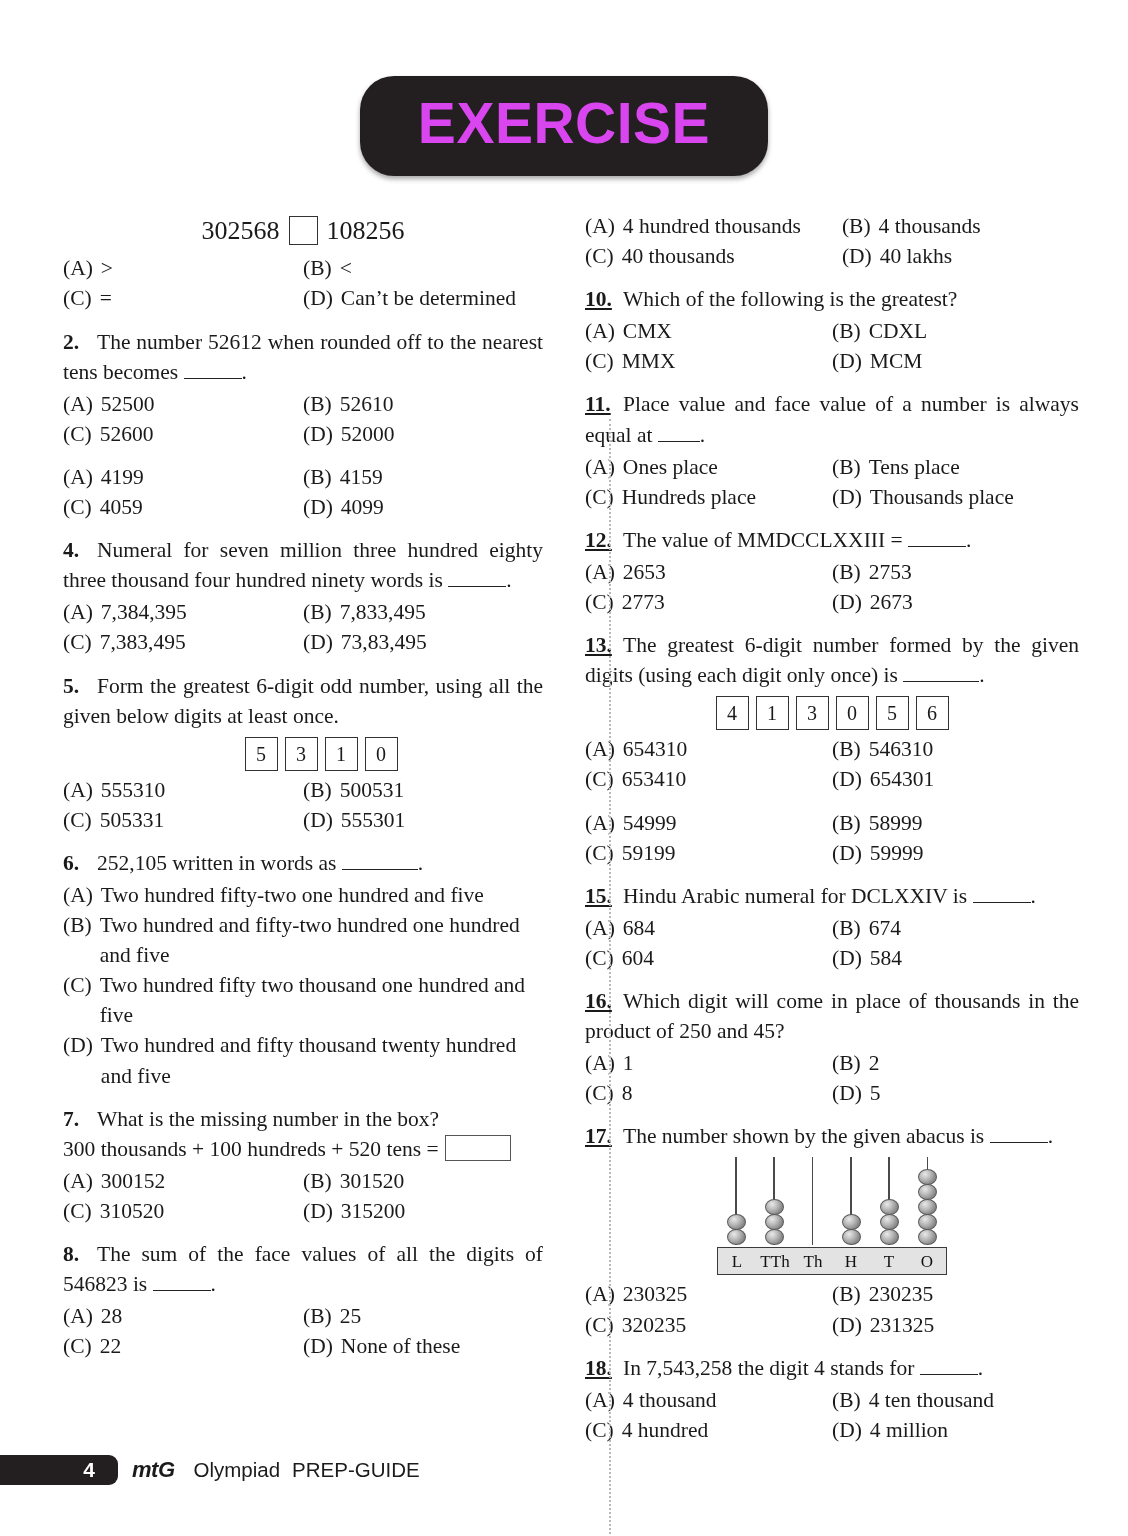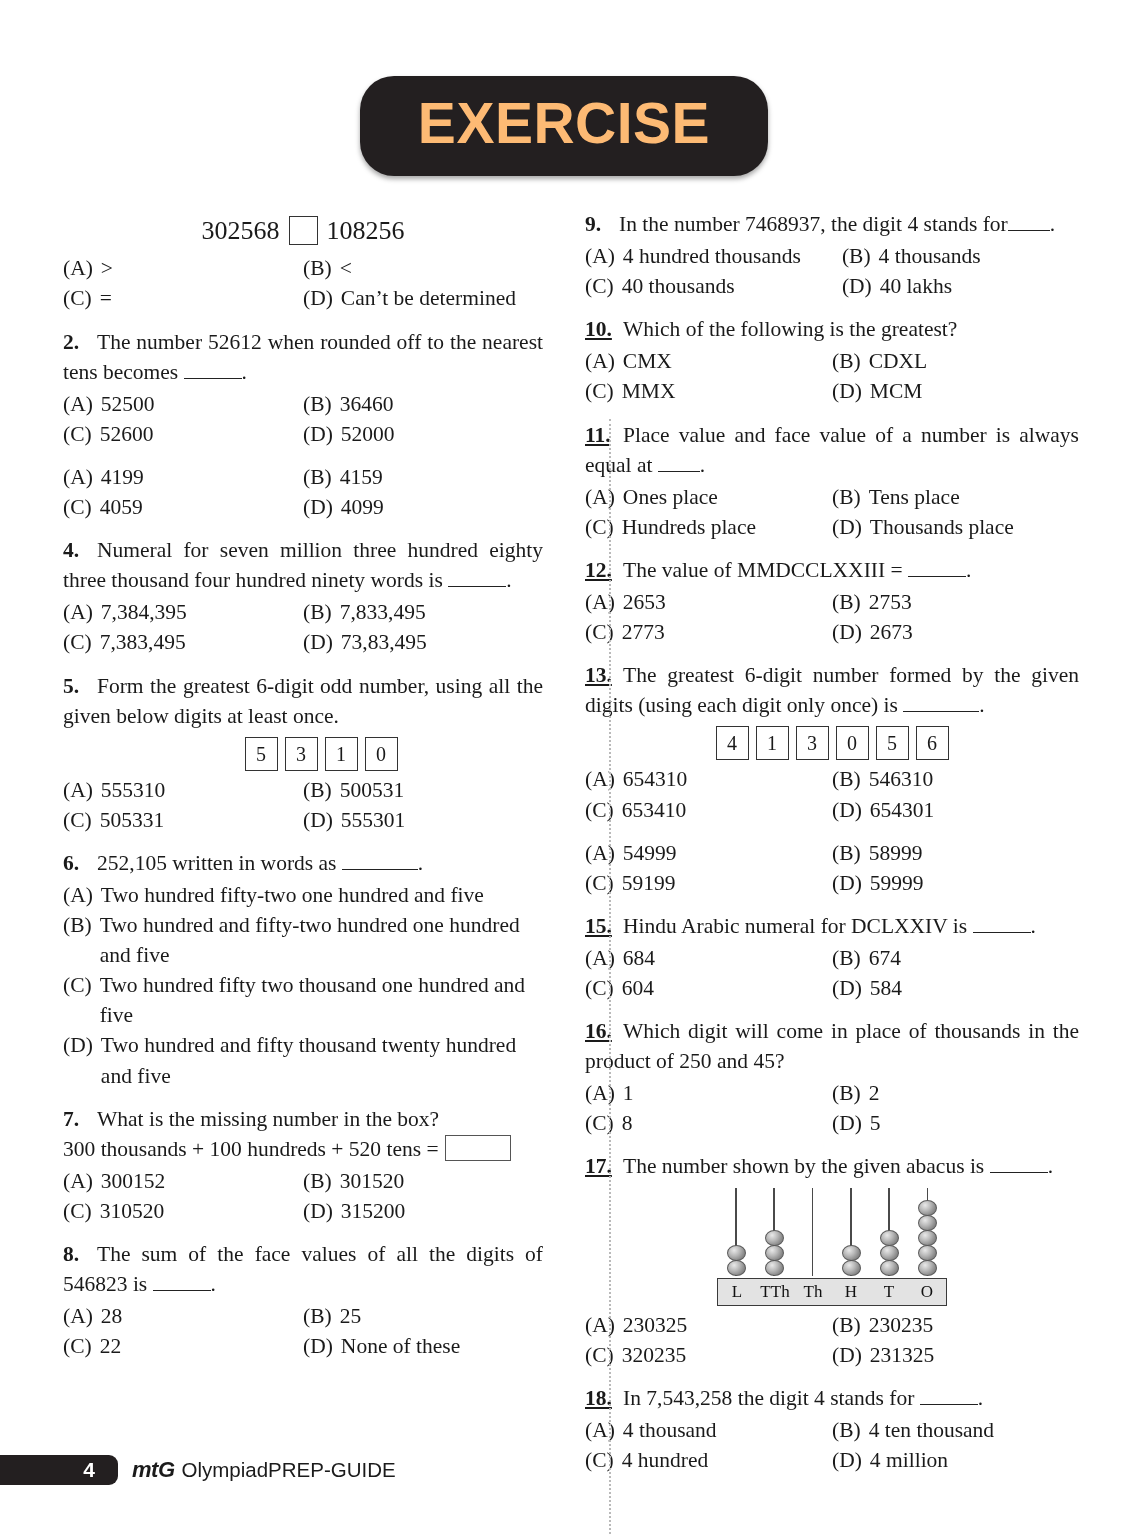--- a/index.html
+++ b/index.html
@@ -16,21 +16,21 @@
 
   
   .banner-wrap {
     width: 100%;
     padding-top: 76px;
     display: flex;
     justify-content: center;
   }
   .banner {
     background: #231f20;
-    color: #fdba74;
+    color: #d946ef;
     font-family: "Liberation Sans", "DejaVu Sans", sans-serif;
     font-weight: bold;
     font-size: 57px;
     letter-spacing: 0.5px;
     line-height: 1;
     padding: 19px 58px 24px 58px;
     border-radius: 34px;
     box-shadow: 0 3px 5px rgba(0,0,0,0.35);
     text-align: right;
   }
@@ -249,20 +249,21 @@
     font-size: 21px;
   }
   .brand {
     margin-left: 14px;
     font-family: "Liberation Sans", "DejaVu Sans", sans-serif;
     font-size: 20.5px;
     color: #1b1b1b;
     display: flex;
     align-items: baseline;
     white-space: nowrap;
+    gap: 12px;
   }
   .brand .mtg {
     font-style: italic;
     font-weight: bold;
     font-size: 22px;
     letter-spacing: -0.5px;
     margin-right: 7px;
   }
   .brand .prep { font-weight: normal; }
 </style>
@@ -307,21 +308,21 @@
       <p class="q-stem">
         <span class="qnum">2.</span><span>The number 52612 when rounded off to the nearest tens becomes </span><u class="blank b-md"></u><span>.</span>
       </p>
       <div class="opts">
         <div class="opt">
             <span class="lbl">(A)</span>
             <span class="txt">52500</span>
           </div>
         <div class="opt">
             <span class="lbl">(B)</span>
-            <span class="txt">36460</span>
+            <span class="txt">52610</span>
           </div>
         <div class="opt">
             <span class="lbl">(C)</span>
             <span class="txt">52600</span>
           </div>
         <div class="opt">
             <span class="lbl">(D)</span>
             <span class="txt">52000</span>
           </div>
       </div>
@@ -475,23 +476,20 @@
             <span class="txt">None of these</span>
           </div>
       </div>
     </div>
 
   </div>
 
   <div class="col right">
 
     <div class="q">
-      <p class="q-stem">
-        <span class="qnum">9.</span><span>In the number 7468937, the digit 4 stands for</span><u class="blank b-sm"></u><span>.</span>
-      </p>
       <div class="opts tight">
         <div class="opt">
             <span class="lbl">(A)</span>
             <span class="txt">4 hundred thousands</span>
           </div>
         <div class="opt">
             <span class="lbl">(B)</span>
             <span class="txt">4 thousands</span>
           </div>
         <div class="opt">

